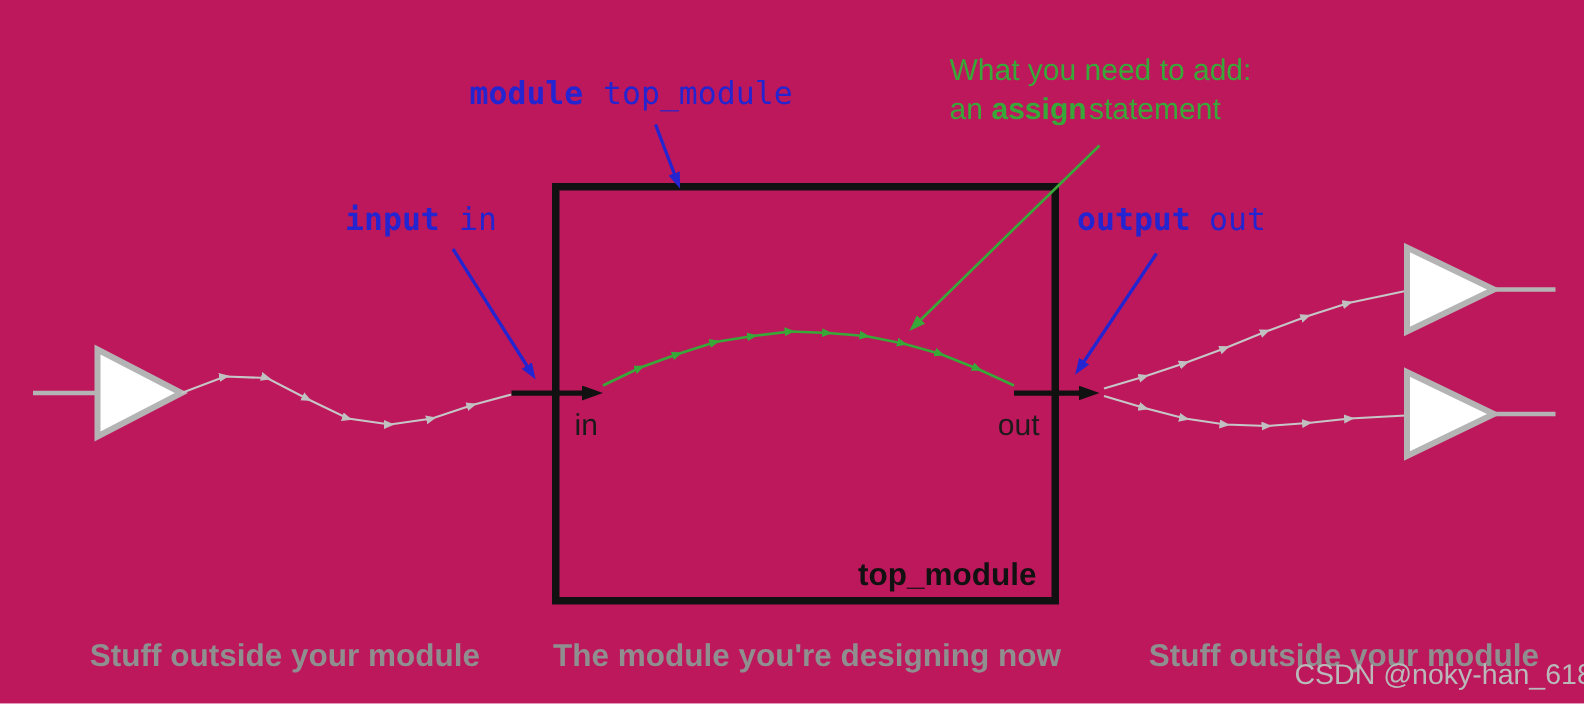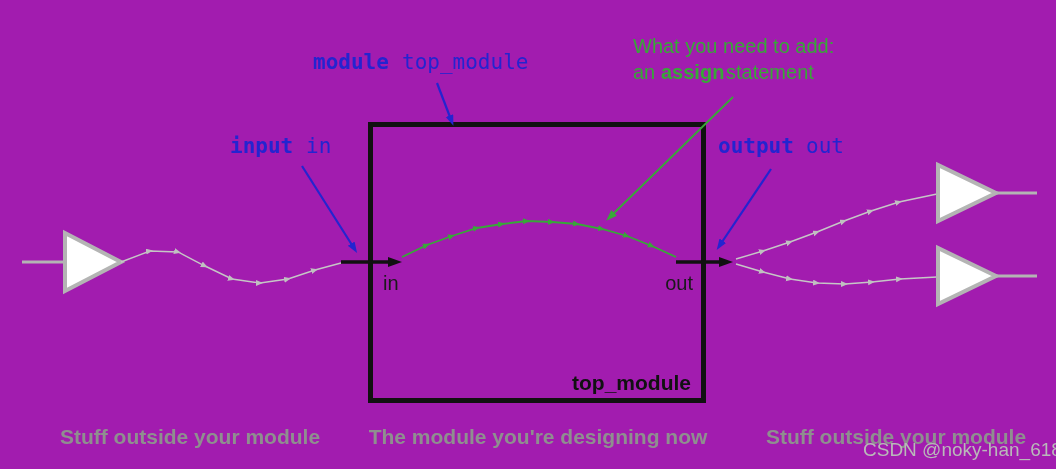--- a/index.html
+++ b/index.html
@@ -1,20 +1,20 @@
 <!DOCTYPE html>
 <html><head>
 <meta charset="utf-8">
 <style>
   html, body { margin: 0; padding: 0; background: #ffffff; }
   .stage {
     position: relative;
     width: 1056px;
     height: 469px;
-    background: #a21caf;
+    background: #be185d;
     overflow: hidden;
     font-family: "Liberation Sans", sans-serif;
   }
   svg { display: block; }
 
   
   .code {
     font-family: "DejaVu Sans Mono", "Liberation Mono", monospace;
     font-size: 21px;
     fill: #2424d0;

